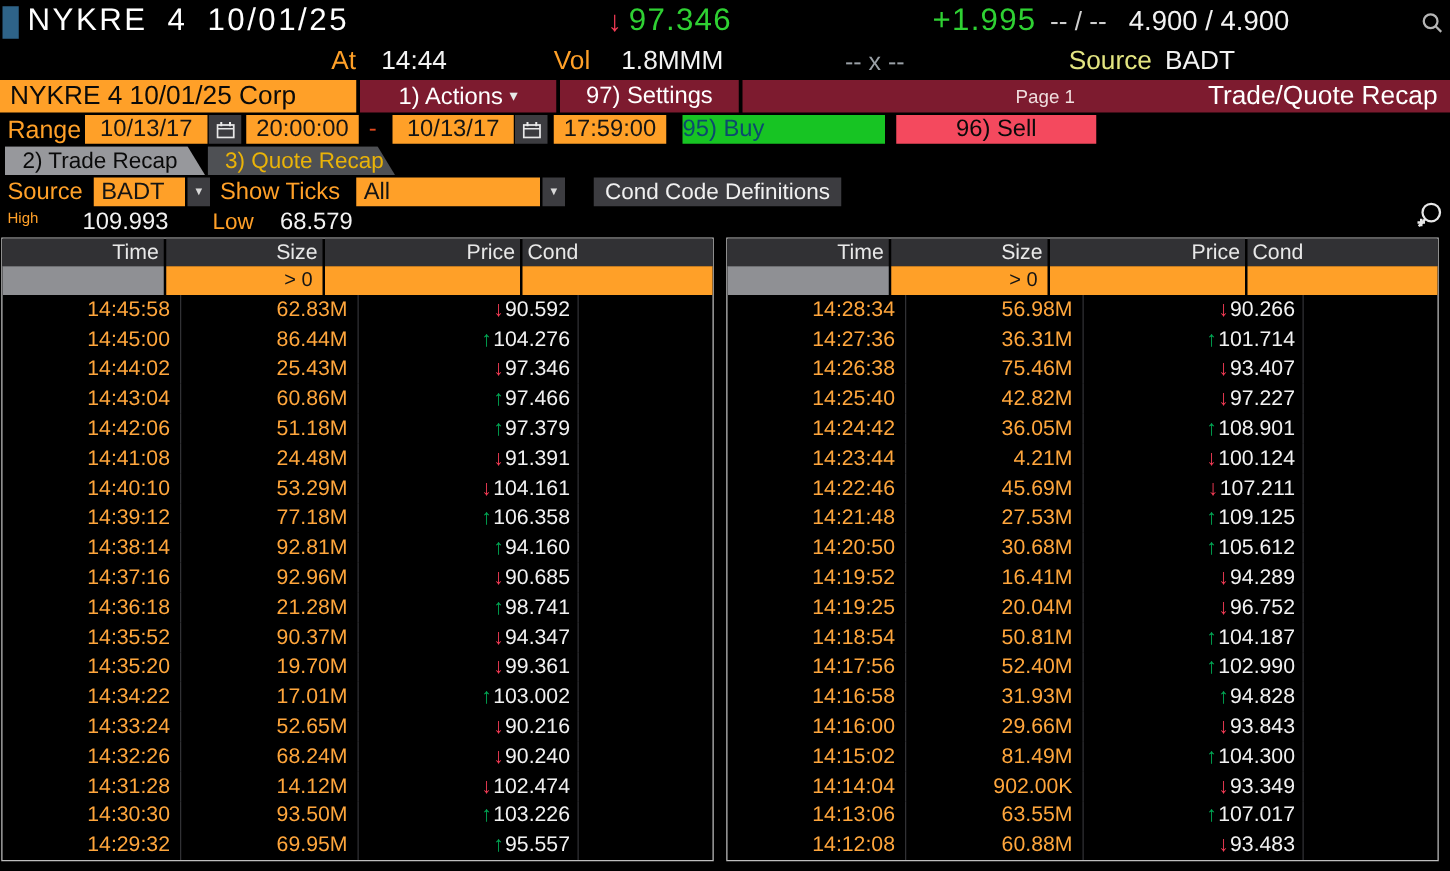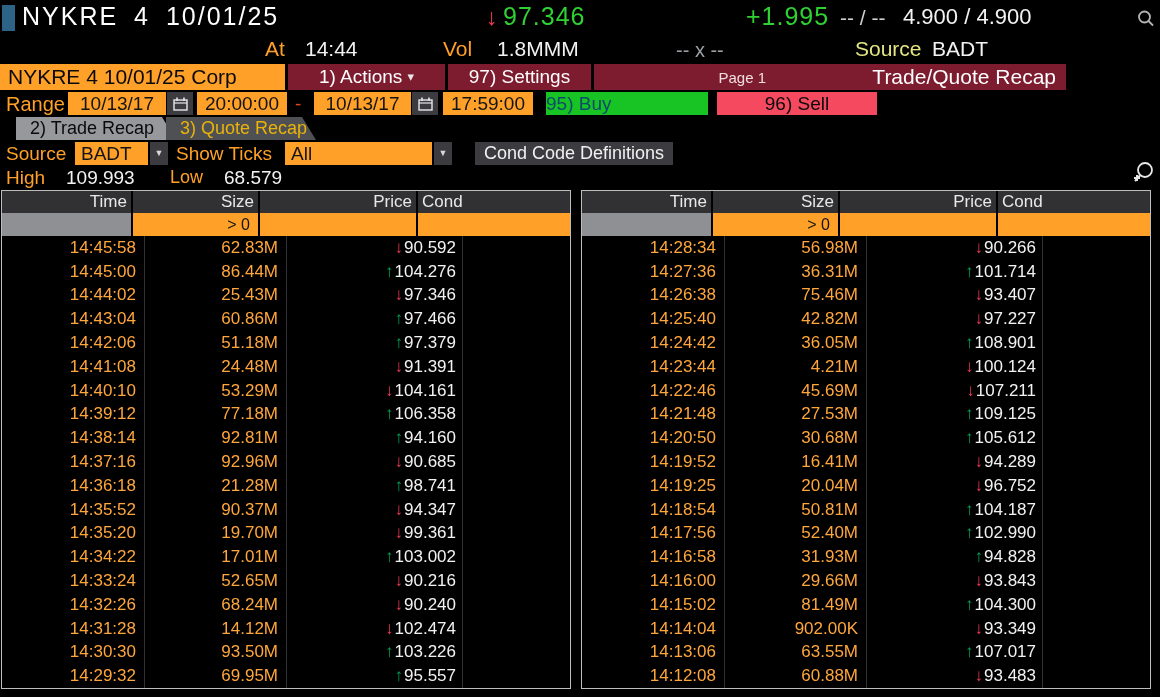--- a/index.html
+++ b/index.html
@@ -28,21 +28,21 @@
 
   
   #titlebar { left:0; top:64px; width:1160px; height:26px; background:#000; }
   #sec-chip { position:absolute; left:0; top:0; width:285px; height:26px; background:#ffa028; color:#0a0a0a;
               font-size:21px; line-height:26px; padding-left:8px; }
   #btn-actions { position:absolute; left:288px; top:0; width:157px; height:26px; background:#7d1b2f; color:#fff;
                  font-size:19px; line-height:26px; text-align:center; }
   #btn-actions .caret { font-size:13px; vertical-align:2px; color:#e8e8e8; }
   #btn-settings { position:absolute; left:448px; top:0; width:143px; height:26px; background:#7d1b2f; color:#fff;
                   font-size:19px; line-height:26px; text-align:center; }
-  #title-rest { position:absolute; left:594px; top:0; width:472px; height:26px; background:#7d1b2f; }
+  #title-rest { position:absolute; left:594px; top:0; width:566px; height:26px; background:#7d1b2f; }
   #page-lbl { position:absolute; right:300px; top:5px; font-size:15px; color:#f0dede; }
   #page-title { position:absolute; right:10px; top:1px; font-size:21px; color:#ffffff; }
 
   
   #range-lbl { left:6px; top:93px; font-size:20px; color:#ffa028; }
   .ofield { position:absolute; top:92px; height:23px; background:#ffa028; color:#141414; font-size:19px;
             line-height:23px; text-align:center; }
   #f-d1 { left:68px;  width:98px; }
   #f-t1 { left:197px; width:90px; }
   #f-d2 { left:314px; width:97px; }
@@ -51,40 +51,40 @@
             align-items:center; justify-content:center; }
   #cal1 { left:167px; } #cal2 { left:412px; }
   #range-dash { left:295px; top:93px; font-size:19px; color:#e0491e; }
   #btn-buy { position:absolute; left:546px; top:92px; width:162px; height:23px; background:#17c423; color:#0c4a6e;
              font-size:19px; line-height:23px; text-align:left; }
   #btn-sell { position:absolute; left:717px; top:92px; width:160px; height:23px; background:#f4495e; color:#0a0a0a;
               font-size:19px; line-height:23px; text-align:center; }
 
   
   .tab { position:absolute; top:117px; height:23px; font-size:18px; line-height:23px; padding-left:14px; }
-  #tab-trade { left:16px; width:160px; background:#97989c; color:#0a0a0a;
+  #tab-trade { left:4px; width:160px; background:#97989c; color:#0a0a0a;
                clip-path:polygon(0 0,146px 0,100% 100%,0 100%); }
   #tab-quote { left:166px; width:150px; background:#4e5054; color:#eab308;
                clip-path:polygon(0 0,136px 0,100% 100%,0 100%); }
 
   
   #flt-src-lbl { left:6px; top:143px; font-size:19px; color:#ffa028; }
   #flt-src-val { position:absolute; left:75px; top:142px; width:73px; height:23px; background:#ffa028; color:#141414;
                  font-size:19px; line-height:23px; padding-left:6px; }
   .ddbtn { position:absolute; top:142px; width:18px; height:23px; background:#3c3c40; color:#d8d8d8;
            font-size:9px; line-height:23px; text-align:center; }
   #dd1 { left:150px; } #dd2 { left:434px; }
   #flt-ticks-lbl { left:176px; top:143px; font-size:19px; color:#ffa028; }
   #flt-ticks-val { position:absolute; left:285px; top:142px; width:147px; height:23px; background:#ffa028;
                    color:#141414; font-size:19px; line-height:23px; padding-left:6px; }
   #btn-cond { position:absolute; left:475px; top:142px; width:198px; height:23px; background:#3c3c40; color:#f0f0f0;
               font-size:18px; line-height:23px; text-align:center; }
 
   
-  #high-lbl { left:6px;  top:167px; font-size:19px; color:#ffa028; }
+  #high-lbl { left:6px;  top:167px; font-size:12px; color:#ffa028; }
   #high-val { left:66px; top:167px; font-size:19px; color:#f2f2f2; }
   #low-lbl  { left:170px; top:167px; font-size:18px; color:#ffa028; }
   #low-val  { left:224px; top:167px; font-size:19px; color:#f2f2f2; }
   #mag2 { left:1130px; top:160px; }
 
   
   .ttable { position:absolute; top:190px; width:570px; height:499px; border:1px solid #bdbdbd; background:#000; }
   #table-left { left:1px; } #table-right { left:581px; }
   .thead, .tfilter { display:grid; grid-template-columns:129px 125px 156px 1fr; gap:2px; background:#000; }
   .thead { height:22px; }

